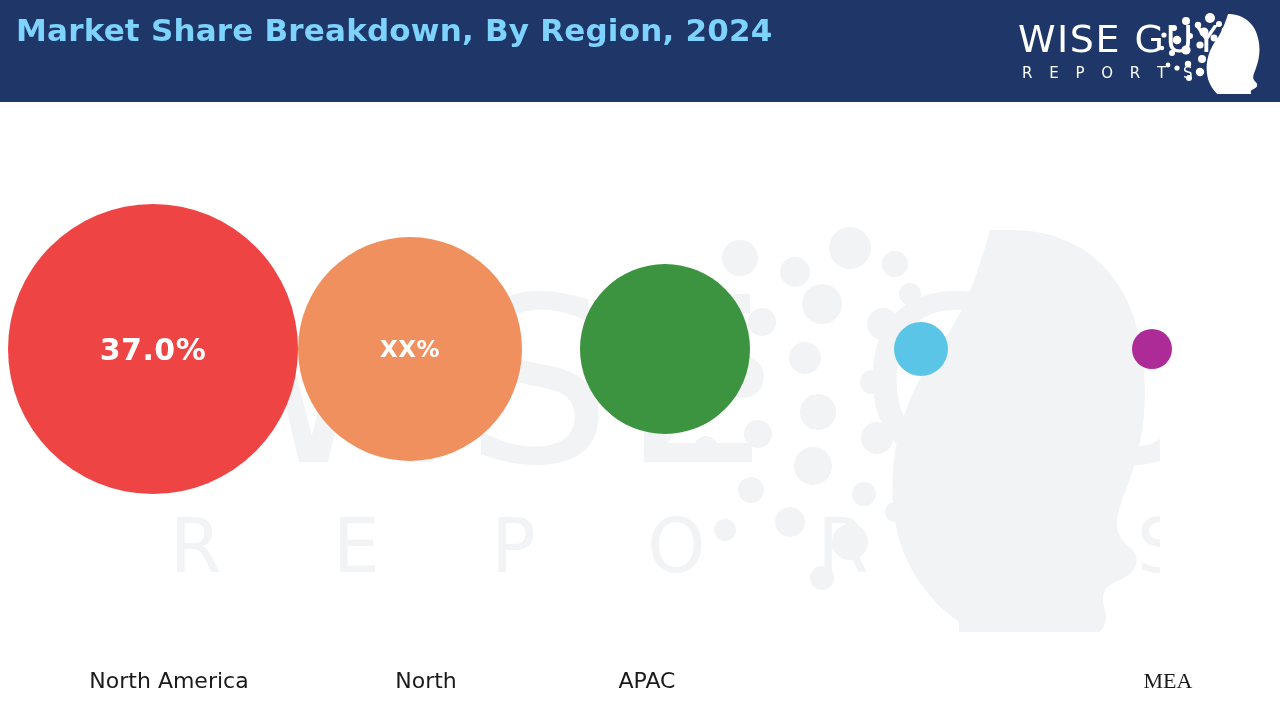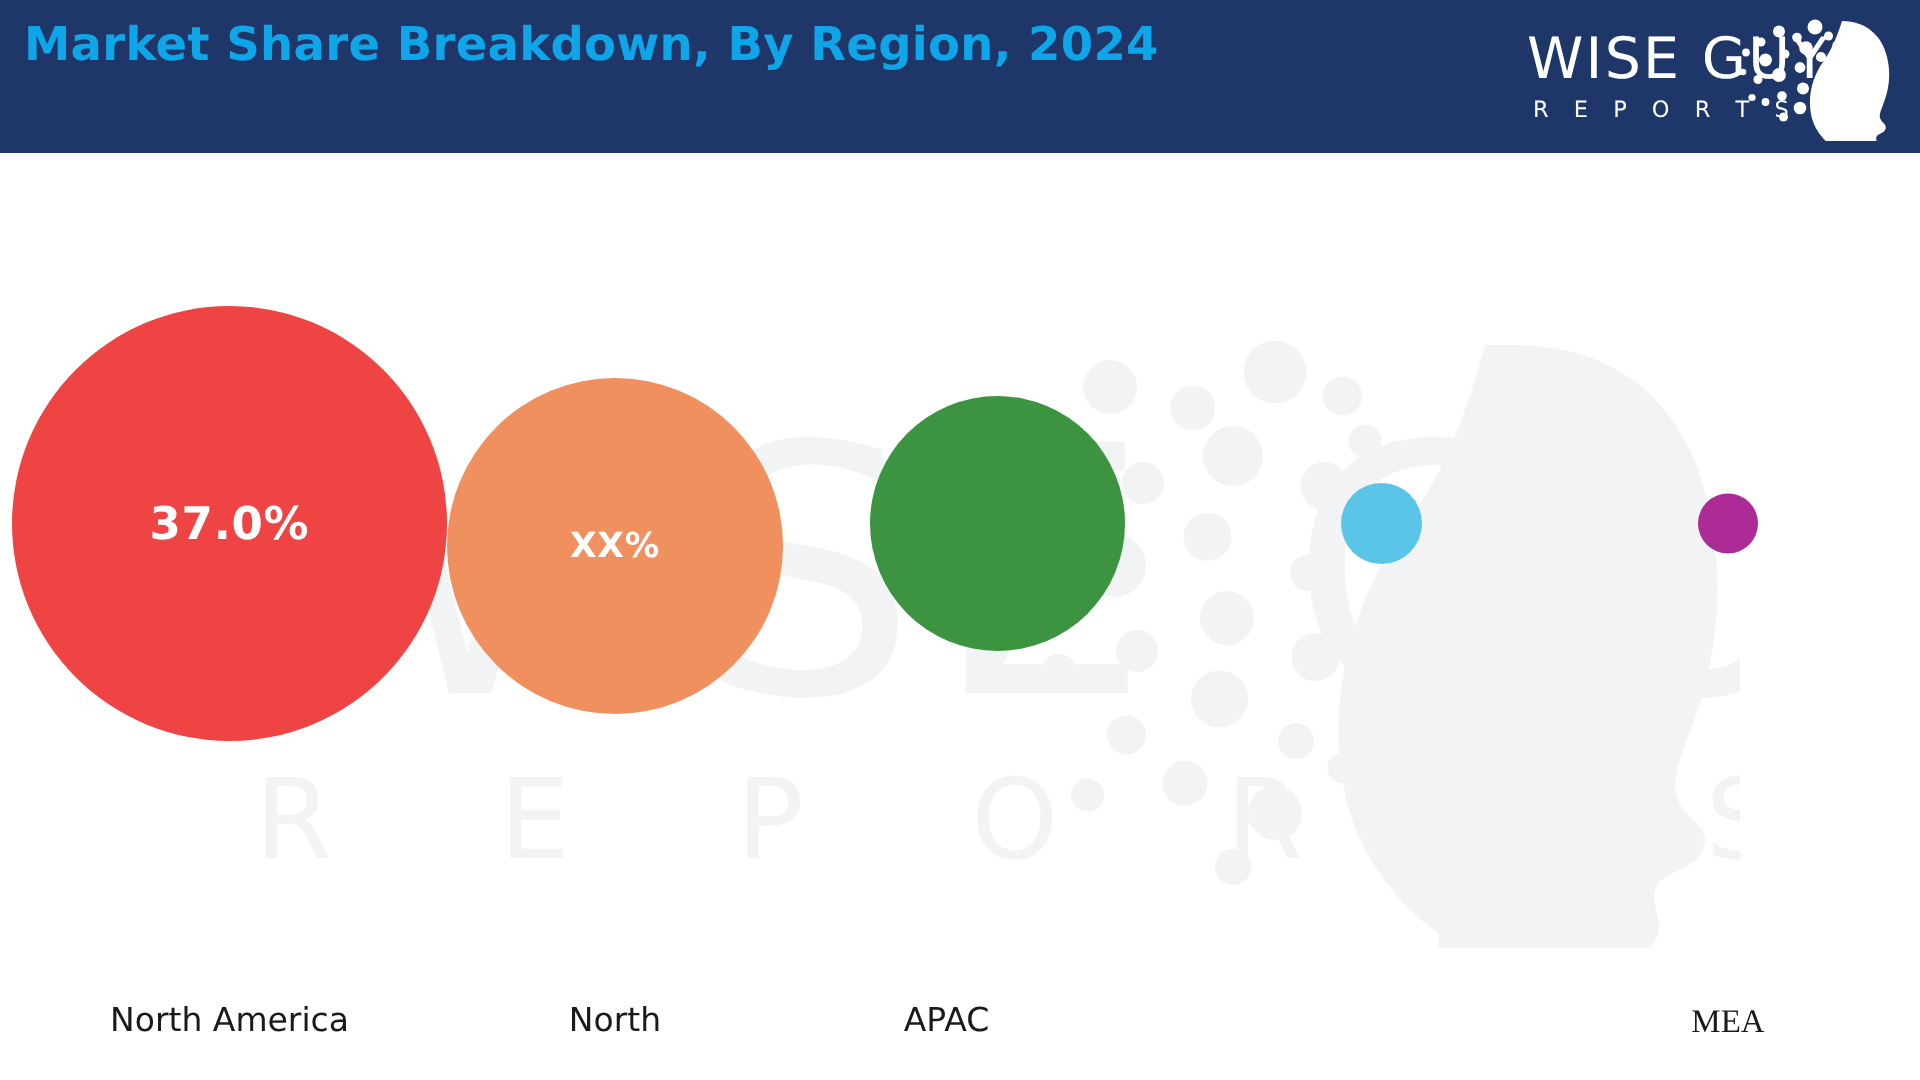--- a/index.html
+++ b/index.html
@@ -98,29 +98,30 @@
   
   .cat-label {
     position: absolute;
     top: 668px;
     transform: translateX(-50%);
     color: #1a1a1a;
     font-size: 22px;
     font-weight: normal;
     white-space: nowrap;
     font-family: "DejaVu Sans", "Liberation Sans", sans-serif;
+    margin-left: 16px;
   }
 </style>
 </head>
 <body>
 
 <div id="page">
 
   <div class="header" style="background: rgb(30, 54, 104);">
-    <div class="header-title" style="color: #0ea5e9;">Market Share Breakdown, By Region, 2024</div>
+    <div class="header-title" style="color: #7dd3fc;">Market Share Breakdown, By Region, 2024</div>
 
     <div class="logo">
       <svg width="248" height="86" viewBox="0 0 248 86" xmlns="http://www.w3.org/2000/svg">
         <g fill="#ffffff">
 
           <text x="4" y="44" font-family="DejaVu Sans, Liberation Sans, sans-serif" font-size="38" letter-spacing="1.5" fill="#ffffff">WISE GUY</text>
 
           <text x="8" y="70" font-family="DejaVu Sans, Liberation Sans, sans-serif" font-size="15" letter-spacing="6" fill="#ffffff">R E P O R T S</text>
         </g>
 
@@ -205,21 +206,21 @@
             <circle cx="745" cy="300" r="10"></circle>
           <circle cx="672" cy="366" r="12"></circle>
         </g>
       </svg>
     </div>
 
     <div class="bubble" style="left: 8px; top: 102px; width: 290px; height: 290px; background: #ef4444;">
       <span class="bubble-label">37.0%</span>
     </div>
 
-    <div class="bubble" style="left: 298px; top: 150px; width: 224px; height: 224px; background: rgb(240, 144, 95);">
+    <div class="bubble" style="left: 298px; top: 135px; width: 224px; height: 224px; background: rgb(240, 144, 95);">
       <span class="bubble-label small">XX%</span>
     </div>
 
     <div class="bubble" style="left: 580px; top: 162px; width: 170px; height: 170px; background: rgb(61, 148, 64);">
       <span class="bubble-label small"></span>
     </div>
 
     <div class="bubble" style="left: 894px; top: 220px; width: 54px; height: 54px; background: rgb(91, 197, 232);">
       <span class="bubble-label small"></span>
     </div>

